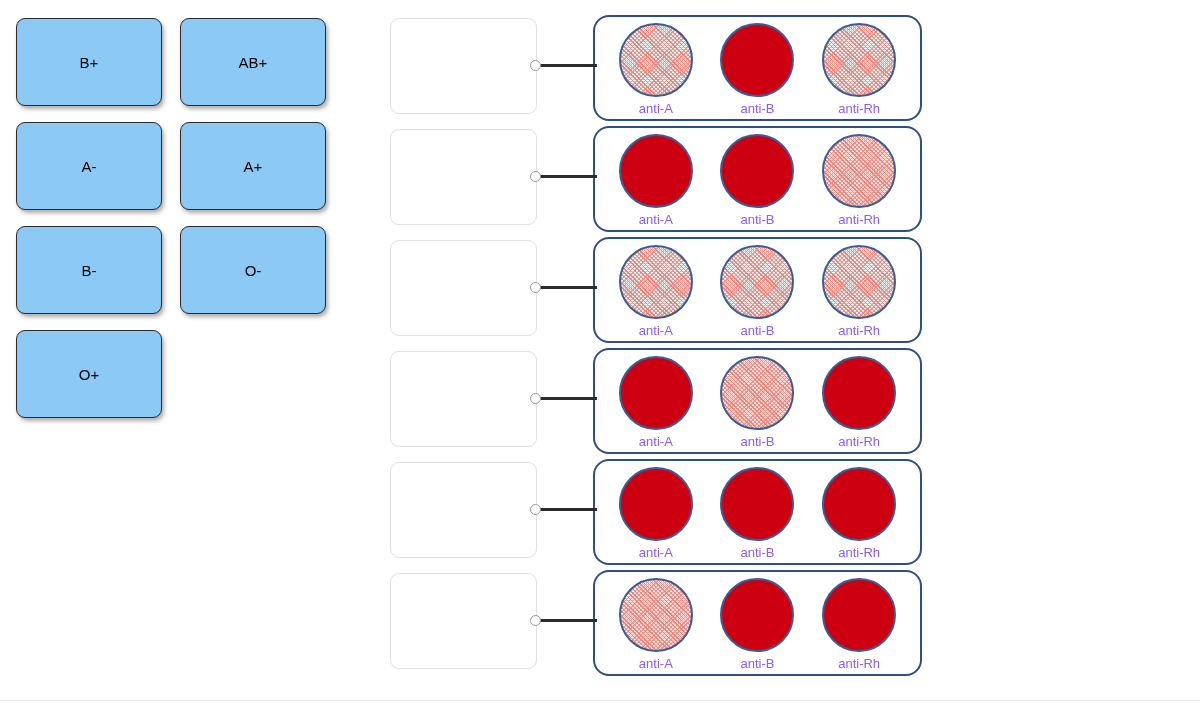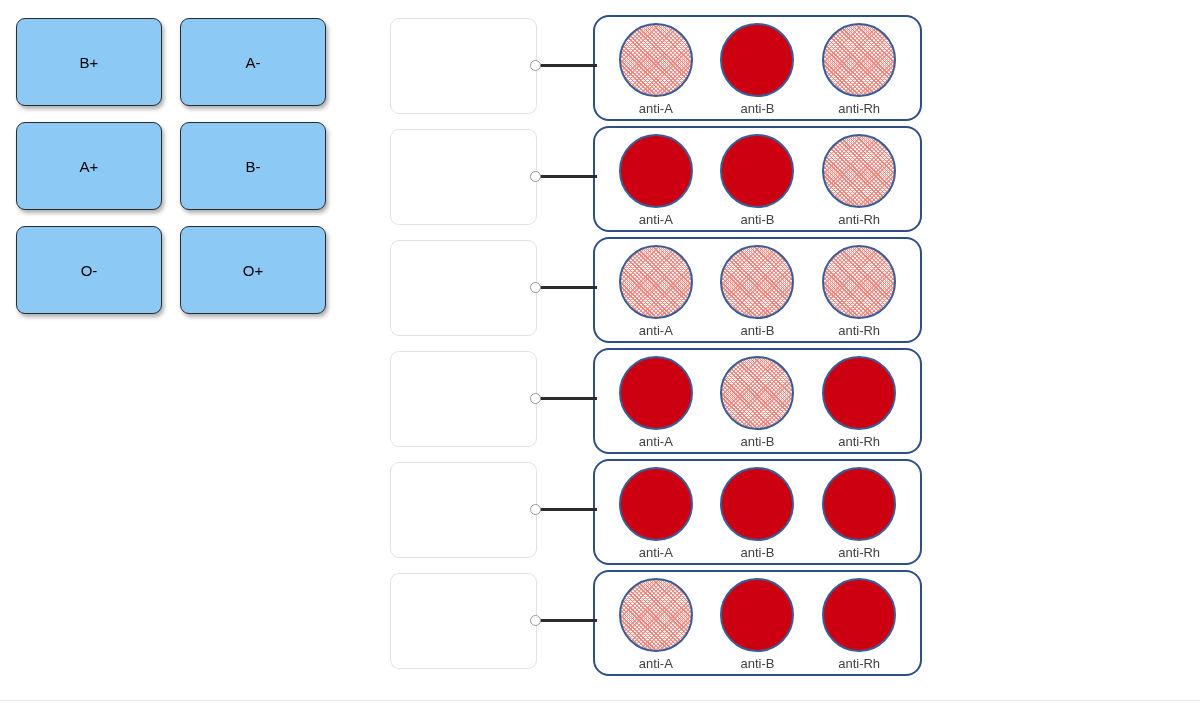--- a/index.html
+++ b/index.html
@@ -127,40 +127,41 @@
   .well-disc.clear {
     background-color: #f7c9c5;
     background-image:
       repeating-linear-gradient(45deg,  #e8877f 0 1px, rgba(255,255,255,0) 1px 3px),
       repeating-linear-gradient(-45deg, #ef9a93 0 1px, rgba(255,255,255,0) 1px 3px),
       repeating-linear-gradient(0deg,   #ffffff 0 1px, rgba(255,255,255,0) 1px 2px);
   }
   .well-label {
     margin-top: 4px;
     font-size: 13px;
-    color: #404040;
+    color: #8b5cf6;
     white-space: nowrap;
     text-align: center;
   }
 
   
   #bottom-divider {
     position: absolute;
     left: 0;
     top: 700px;
     width: 1200px;
     height: 1px;
     background: #e9e9e9;
   }
 </style>
 </head>
 <body>
 
 <div id="tile-palette">
   <div class="tile">B+</div>
+  <div class="tile">AB+</div>
   <div class="tile">A-</div>
   <div class="tile">A+</div>
   <div class="tile">B-</div>
   <div class="tile">O-</div>
   <div class="tile">O+</div>
 </div>
 
 <div id="test-rows">
 
   <div class="test-row">

